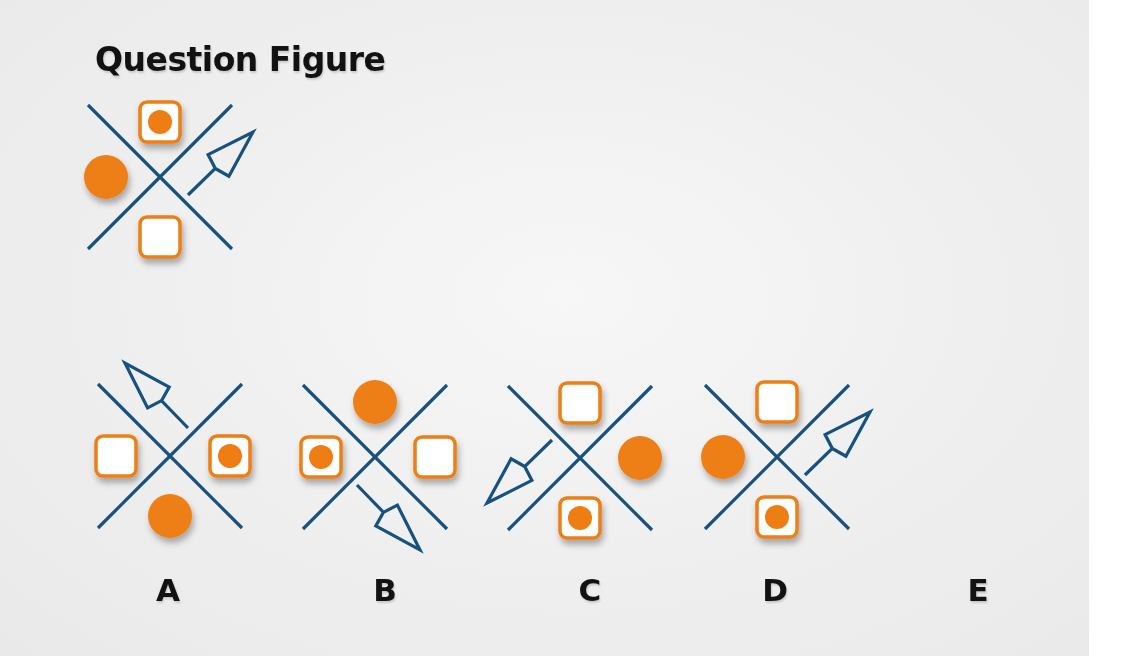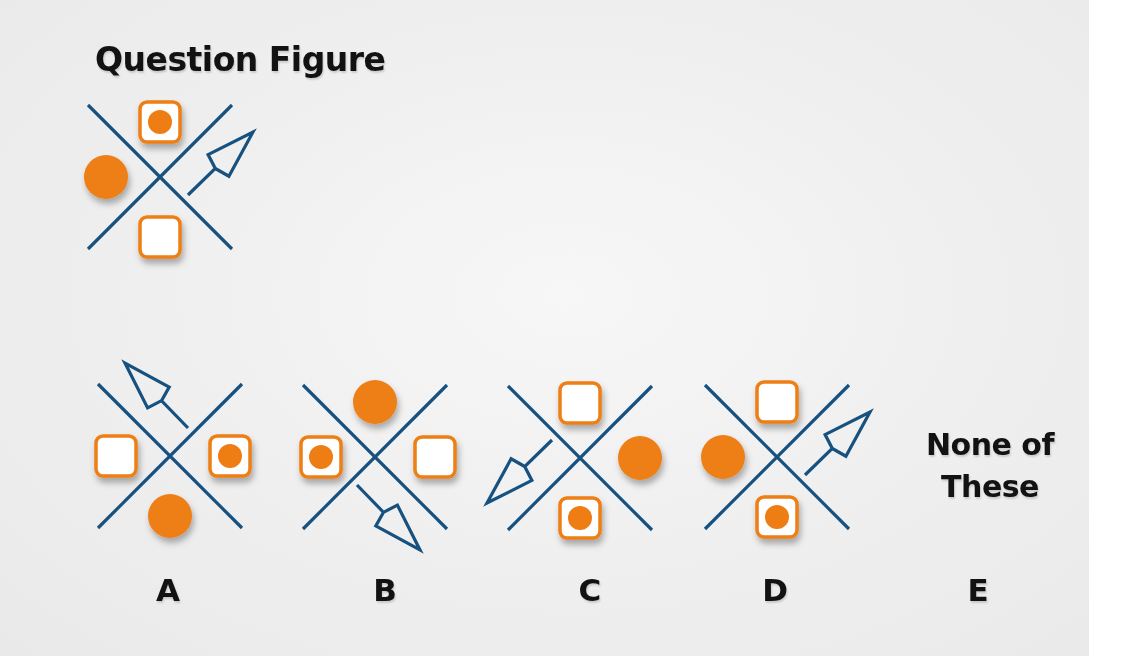--- a/index.html
+++ b/index.html
@@ -102,21 +102,20 @@
   <svg class="fig" style="left:687px;top:367px" viewBox="0 0 180 180">
       <line x1="18" y1="18" x2="162" y2="162" stroke="#17517F" stroke-width="3.2"></line>
       <line x1="162" y1="18" x2="18" y2="162" stroke="#17517F" stroke-width="3.2"></line>
       <rect x="70" y="15" width="40" height="40" rx="7" ry="7" fill="#ffffff" stroke="#EE7E14" stroke-width="3.5" filter="url(#shadow)"></rect>
       <circle cx="36" cy="90" r="22" fill="#EE7E14" filter="url(#shadow)"></circle>
       <path d="M118 108 L145.3 81.5 L138.1 67.6 L183 45 L158.9 89.2 L145.3 81.5" fill="none" stroke="#17517F" stroke-width="3.2" stroke-linejoin="miter" stroke-miterlimit="8"></path>
       <rect x="70" y="130" width="40" height="40" rx="7" ry="7" fill="#ffffff" stroke="#EE7E14" stroke-width="3.5" filter="url(#shadow)"></rect>
       <circle cx="90" cy="150" r="12" fill="#EE7E14"></circle>
     </svg>
 
-  <div class="none-text">None of These</div>
 
   <div class="opt-label" style="left:168px">A</div>
   <div class="opt-label" style="left:385px">B</div>
   <div class="opt-label" style="left:590px">C</div>
   <div class="opt-label" style="left:775px">D</div>
   <div class="opt-label" style="left:978px">E</div>
 
 </div>
 
 </body></html>

